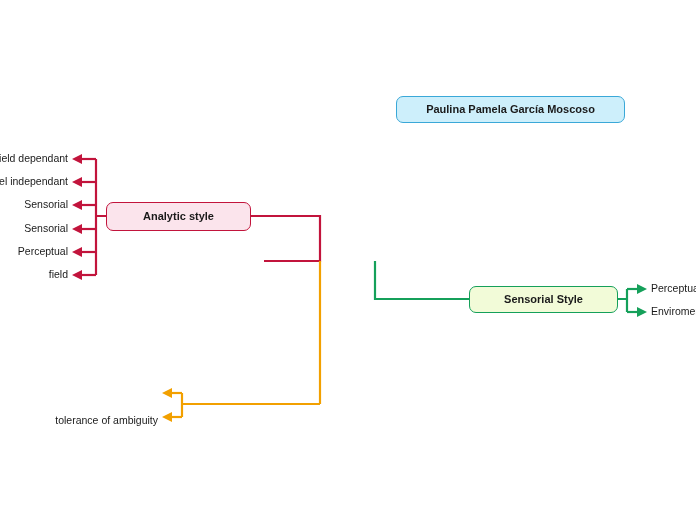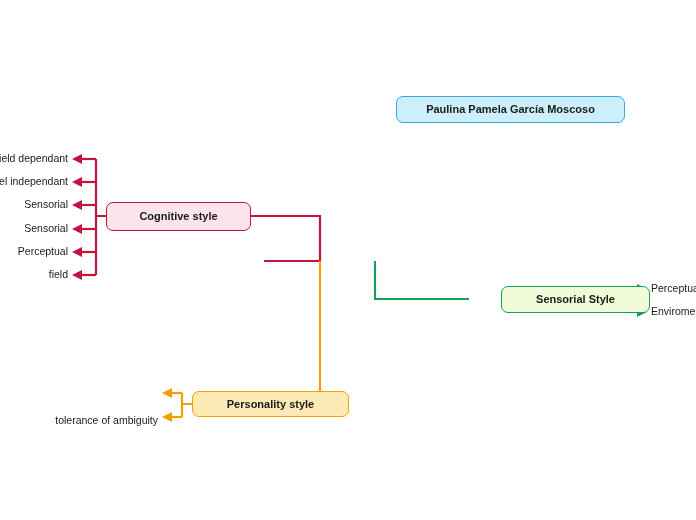--- a/index.html
+++ b/index.html
@@ -93,30 +93,27 @@
     <path d="M182 417 L172 417" fill="none" stroke="#f2a000" stroke-width="2.2"></path>
     <polygon points="172,412 162,417 172,422" fill="#f2a000"></polygon>
   </svg>
 
   <div class="node" style="left:396px; top:96px; width:229px; height:27px; background:#cdeffb; border:1.6px solid #3aa8d8;">
     <span>Paulina Pamela García Moscoso</span>
   </div>
 
 
   <div class="node" style="left:106px; top:202px; width:145px; height:29px; background:#fbe4ec; border:1.6px solid #c2143c;">
-    <span>Cognitive style</span>
+    <span>Analytic style</span>
   </div>
 
-  <div class="node" style="left:469px; top:286px; width:149px; height:27px; background:#f2fbd8; border:1.6px solid #15a05a;margin-left:32px;">
+  <div class="node" style="left:469px; top:286px; width:149px; height:27px; background:#f2fbd8; border:1.6px solid #15a05a;">
     <span>Sensorial Style</span>
   </div>
 
-  <div class="node" style="left:192px; top:391px; width:157px; height:26px; background:#fdeab5; border:1.6px solid #f2a000;">
-    <span>Personality style</span>
-  </div>
 
   <div class="leaf right-align" style="left:-52px; top:153px; width:120px;">
     <span>field dependant</span>
   </div>
   <div class="leaf right-align" style="left:-52px; top:176px; width:120px;">
     <span>fiel independant</span>
   </div>
   <div class="leaf right-align" style="left:-52px; top:199px; width:120px;">
     <span>Sensorial</span>
   </div>

